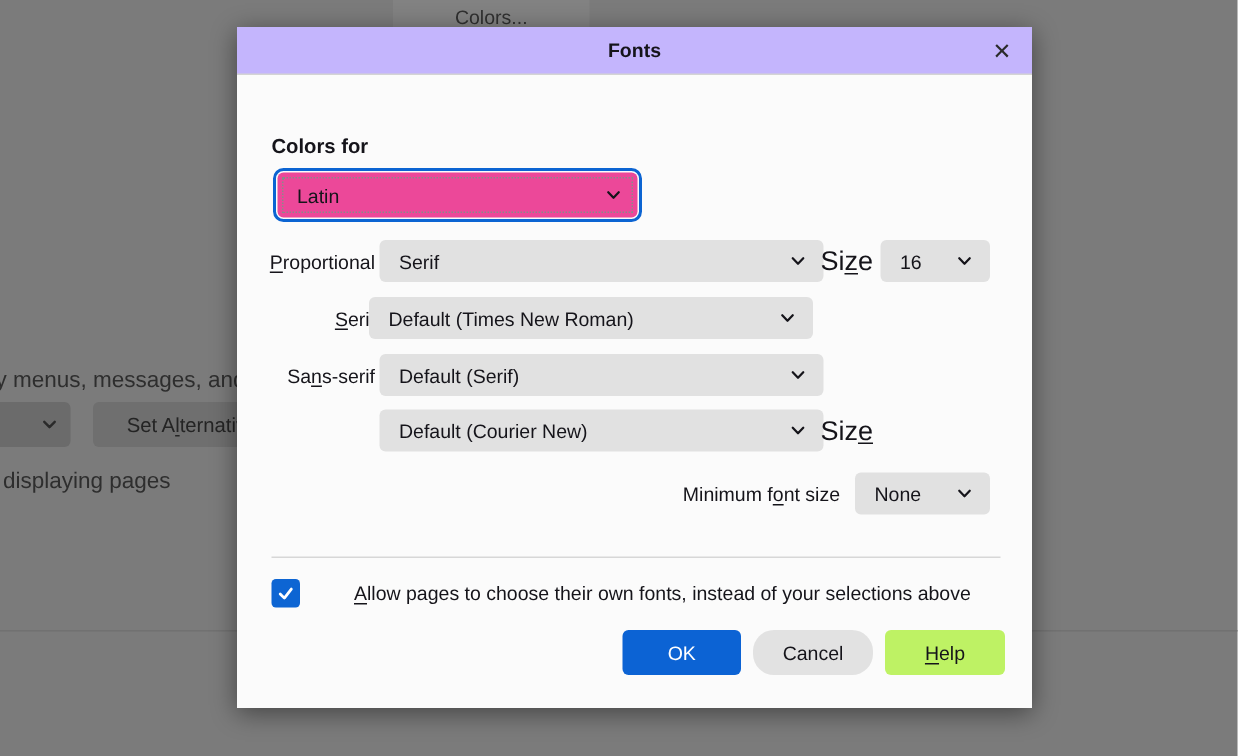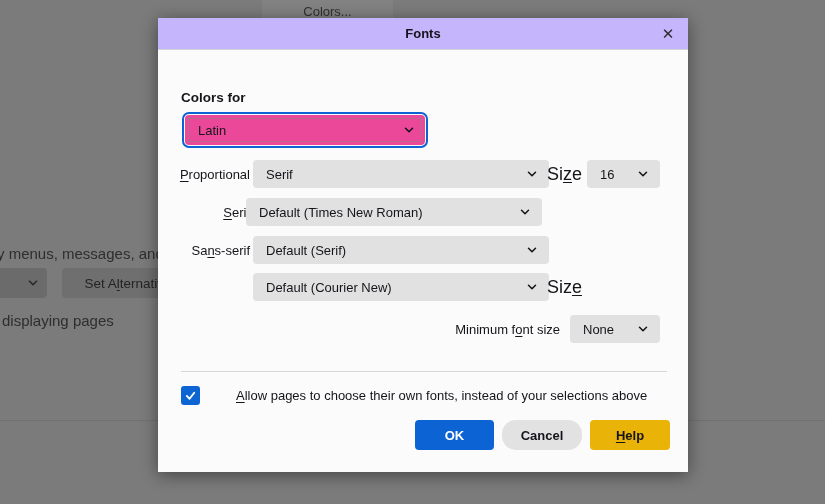--- a/index.html
+++ b/index.html
@@ -105,25 +105,25 @@
     background:#0d65d3; border-radius:3px;
     display:flex; align-items:center; justify-content:center;
   }
   .checkbox-label {
     position:absolute; left:51px; top:368px; height:19px;
     display:flex; align-items:center; font-size:13px; white-space:nowrap;margin-left:27px;
   }
   .btn {
     position:absolute; top:402px; height:30px; border-radius:4px;
     display:flex; align-items:center; justify-content:center;
-    font-size:13px; cursor:default;font-weight:bold;
+    font-size:13px; cursor:default;
   }
   .btn-primary { left:257px; width:79px; background:#0c63d4; color:#ffffff; }
   .btn-cancel  { left:344px; width:80px; background:#e2e2e2; color:#15141a;border-radius:14px; }
-  .btn-help    { left:432px; width:80px; background:#eab308; color:#15141a; }
+  .btn-help    { left:432px; width:80px; background:#bef264; color:#15141a; }
   .chev { display:inline-flex; flex:none; }
 </style>
 </head>
 <body>
 
 <div class="bg-divider"></div>
 
 <div class="bg-el colors-btn">
   <span>Colors...</span>
 </div>

